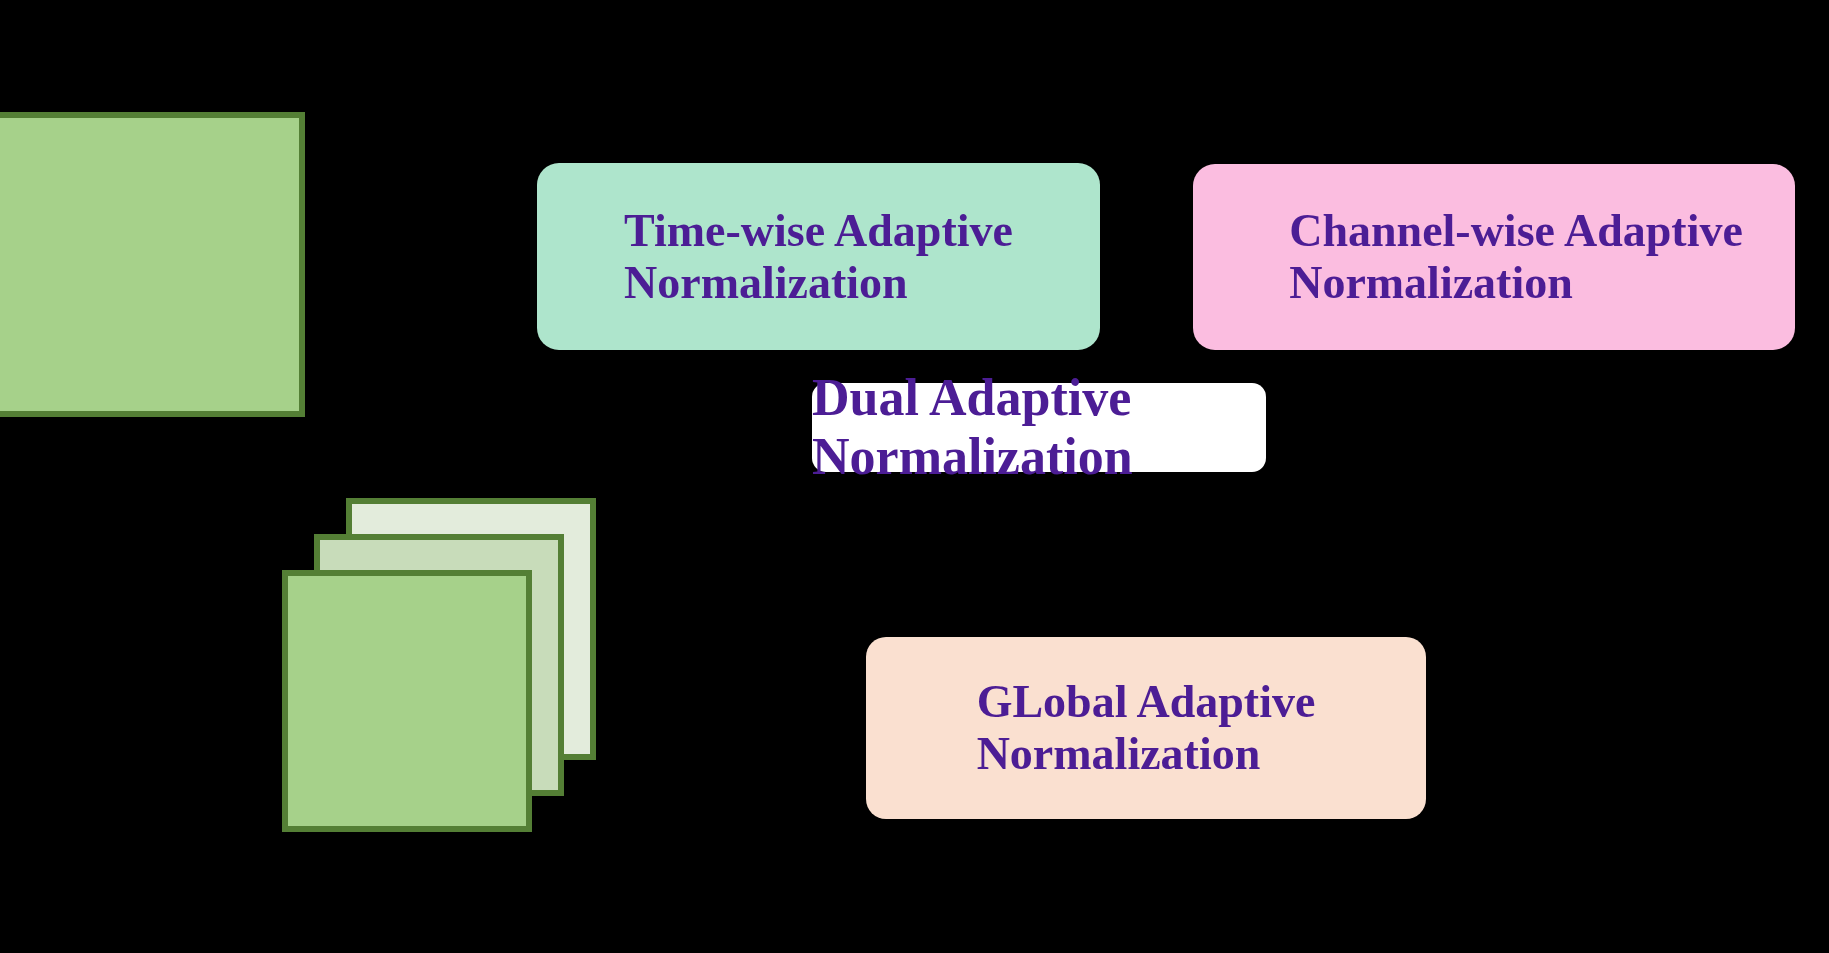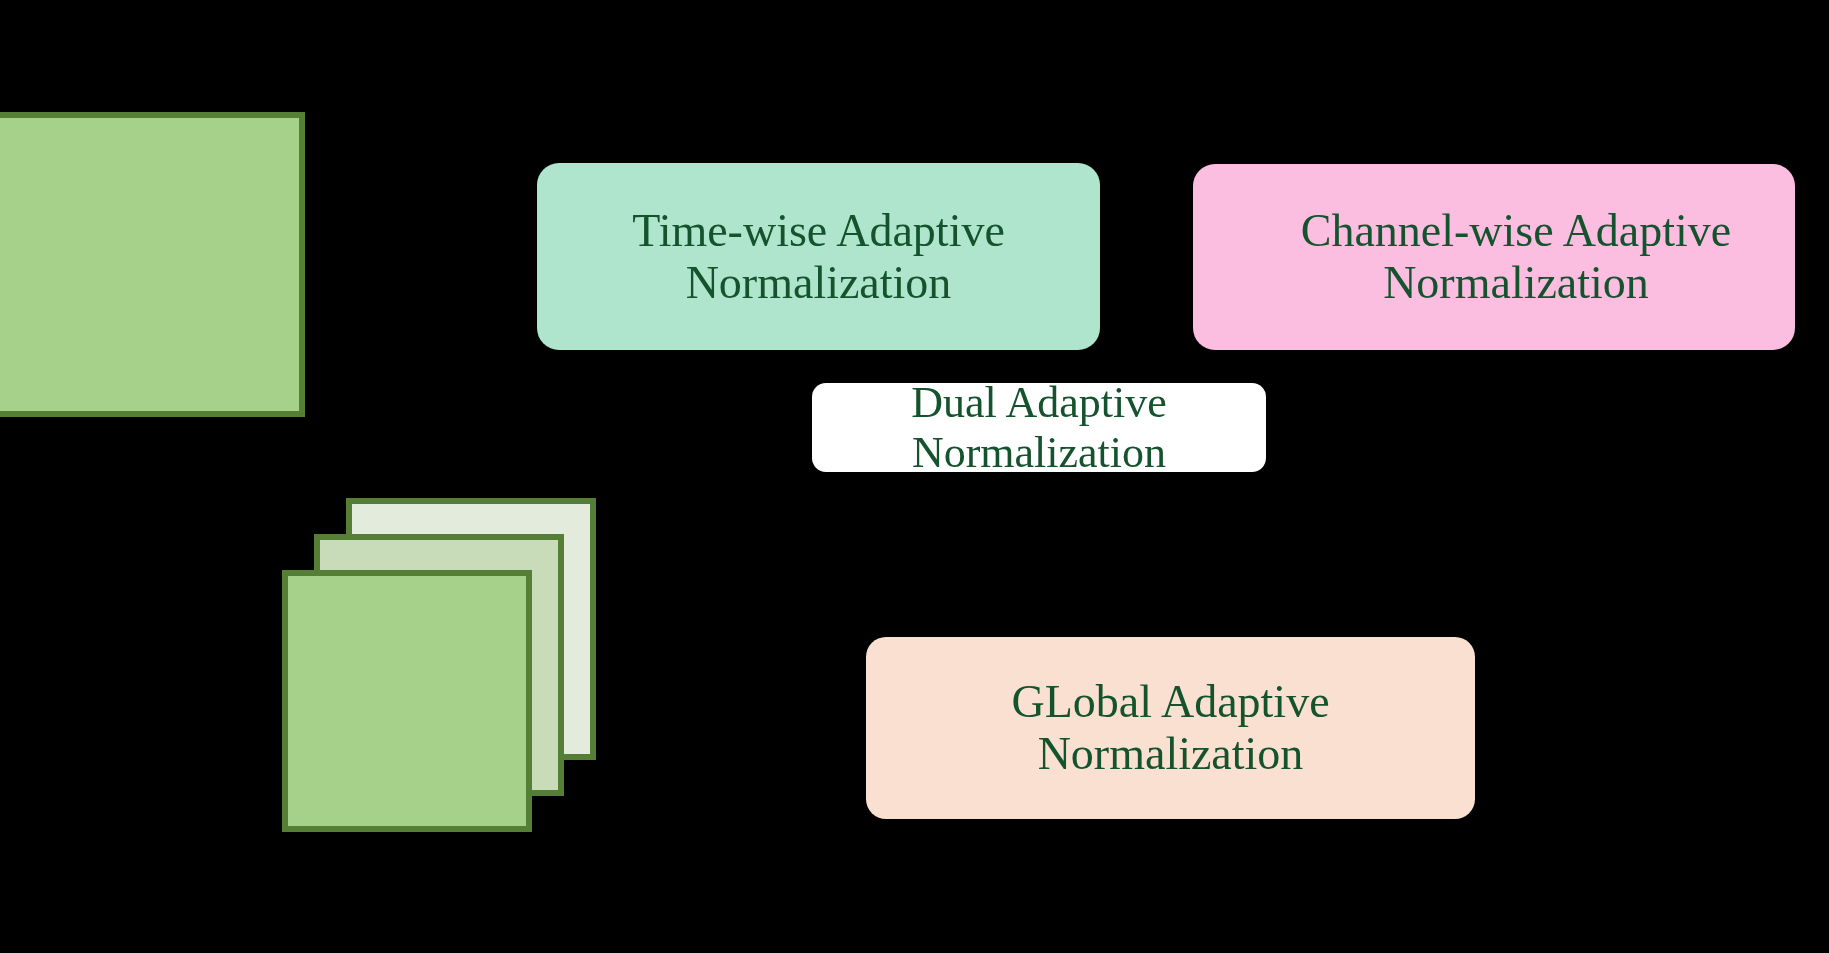--- a/index.html
+++ b/index.html
@@ -18,25 +18,26 @@
     overflow: hidden;
   }
 
   
   .box {
     position: absolute;
     box-sizing: border-box;
     display: flex;
     align-items: center;
     justify-content: center;
-    text-align: center;
-    color: #14532d;
+    text-align: left;
+    color: #4c1d95;
     line-height: 1.12;
     white-space: pre-line;
     border-radius: 18px;
+    font-weight: bold;
   }
 
   
   #box-timewise {
     left: 537px;  top: 163px;
     width: 563px; height: 187px;
     background: #aee5cc;
     font-size: 46px;
     border-radius: 22px;
   }
@@ -45,33 +46,33 @@
     width: 602px;  height: 186px;
     background: #fbbde0;
     font-size: 46px;
     border-radius: 22px;
     padding-left: 44px;
   }
   #box-dual {
     left: 812px;  top: 383px;
     width: 454px; height: 89px;
     background: #ffffff;
-    font-size: 44px;
+    font-size: 52px;
     border-radius: 14px;
   }
   #box-concat {
     left: 866px;  top: 529px;
     width: 609px; height: 99px;
     background: #ebecec;
     font-size: 46px;
     border-radius: 20px;
   }
   #box-global {
     left: 866px;  top: 637px;
-    width: 609px; height: 182px;
+    width: 560px; height: 182px;
     background: #fae0d0;
     font-size: 46px;
     border-radius: 20px;
   }
 
   
   .sq {
     position: absolute;
     box-sizing: border-box;
     border: 6px solid #547f35;

